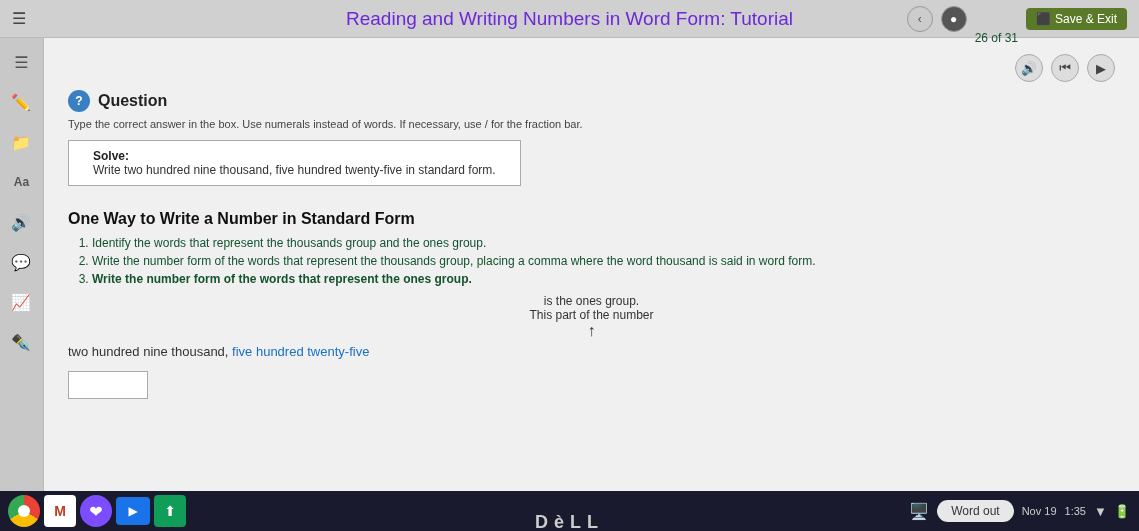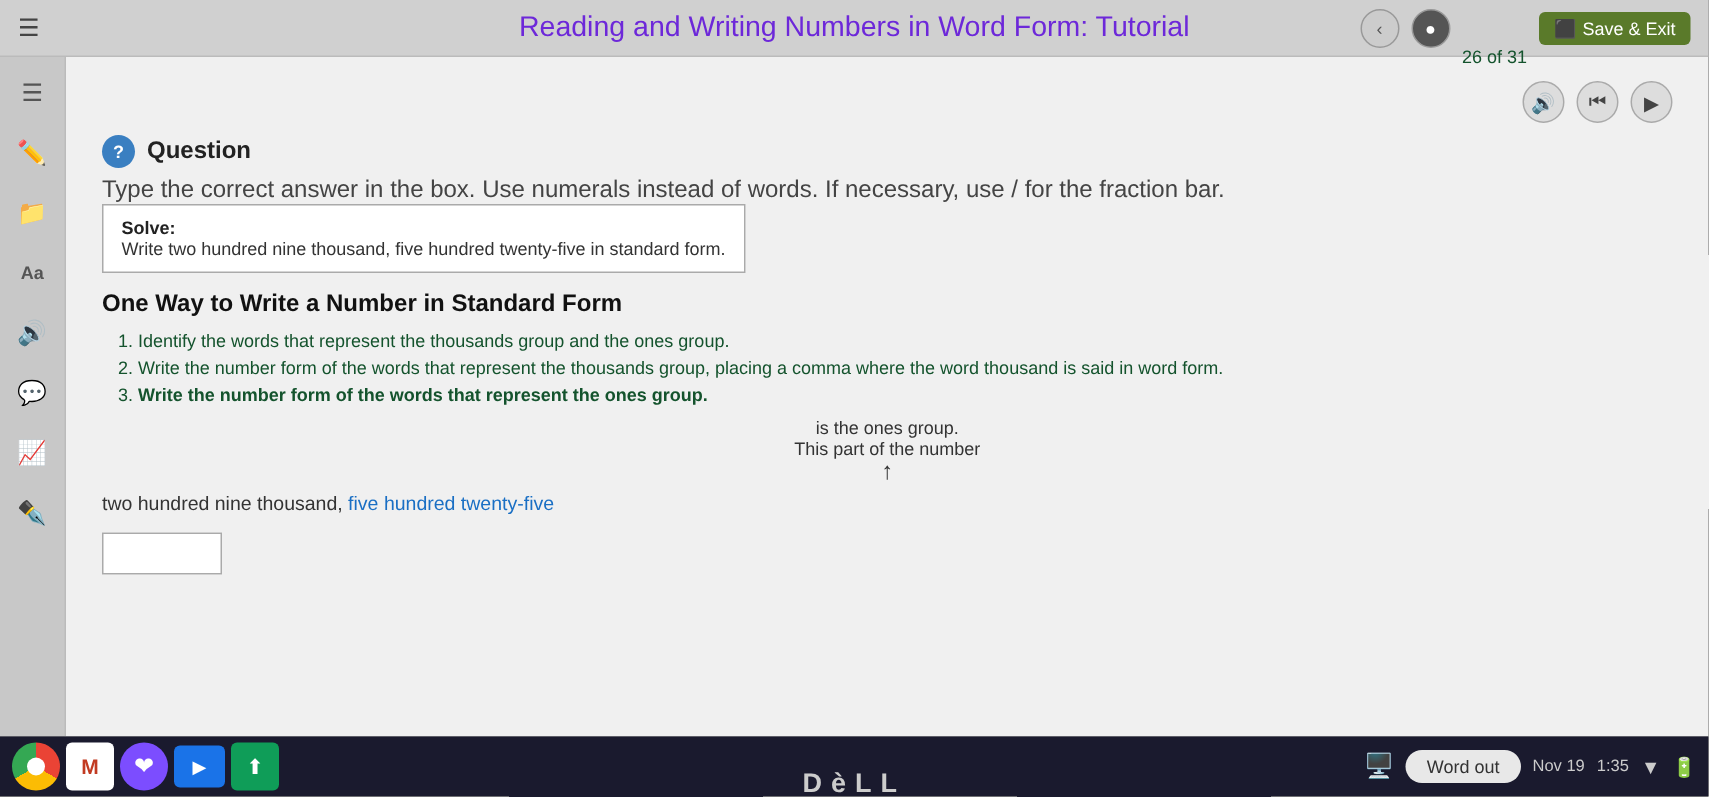--- a/index.html
+++ b/index.html
@@ -165,28 +165,29 @@
       justify-content: center;
       font-size: 12px;
       font-weight: bold;
     }
     .question-title {
       font-size: 16px;
       font-weight: bold;
       color: #222;
     }
     .question-instruction {
-      font-size: 16px;
+      font-size: 11px;
       color: #444;
+      margin-bottom: 10px;
     }
     .solve-box {
       border: 1px solid #aaa;
       background: white;
-      padding: 8px 12px;
-      margin-bottom: 12px;
+      padding: 8px 24px;
+      margin-bottom: 24px;
       display: inline-block;
       min-width: 320px;
     }
     .solve-label {
       font-size: 12px;
       font-weight: bold;
       color: #222;
     }
     .solve-text {
       font-size: 12px;

